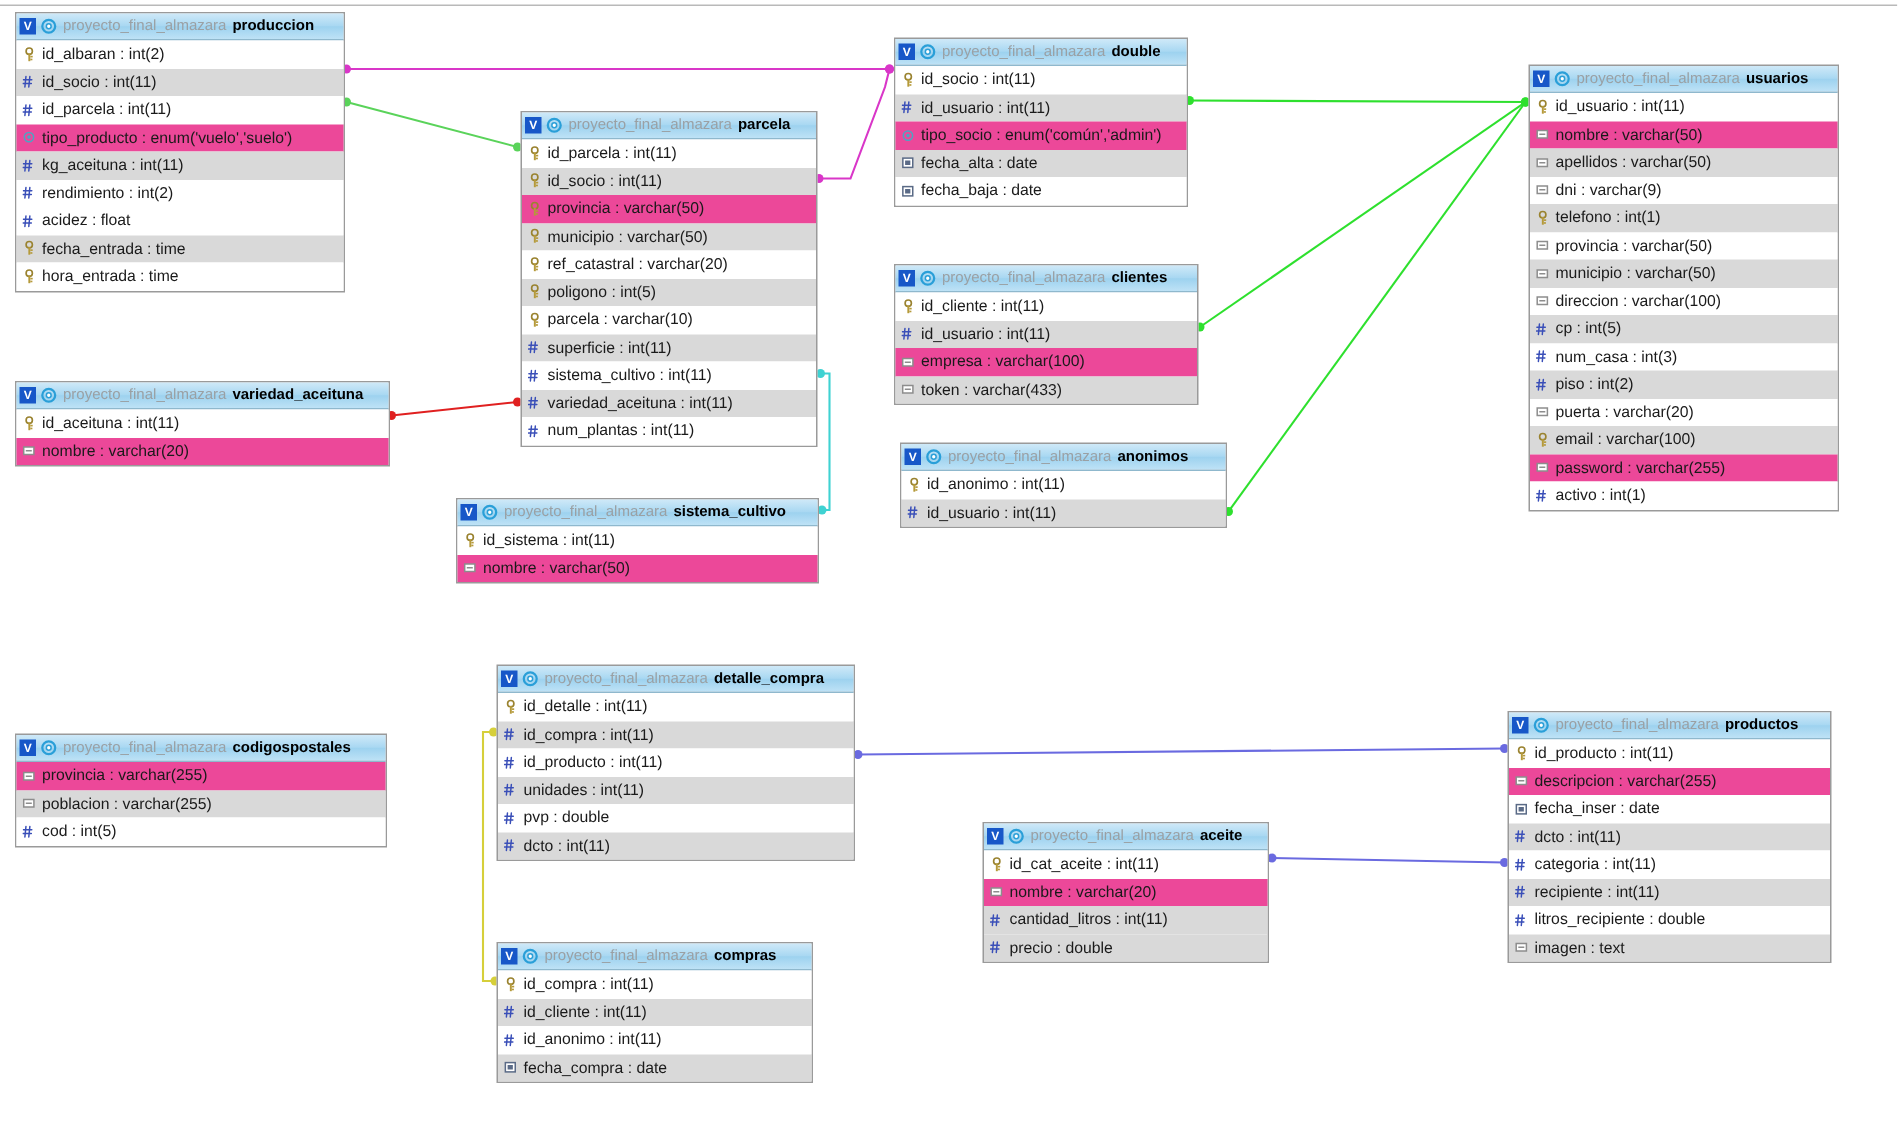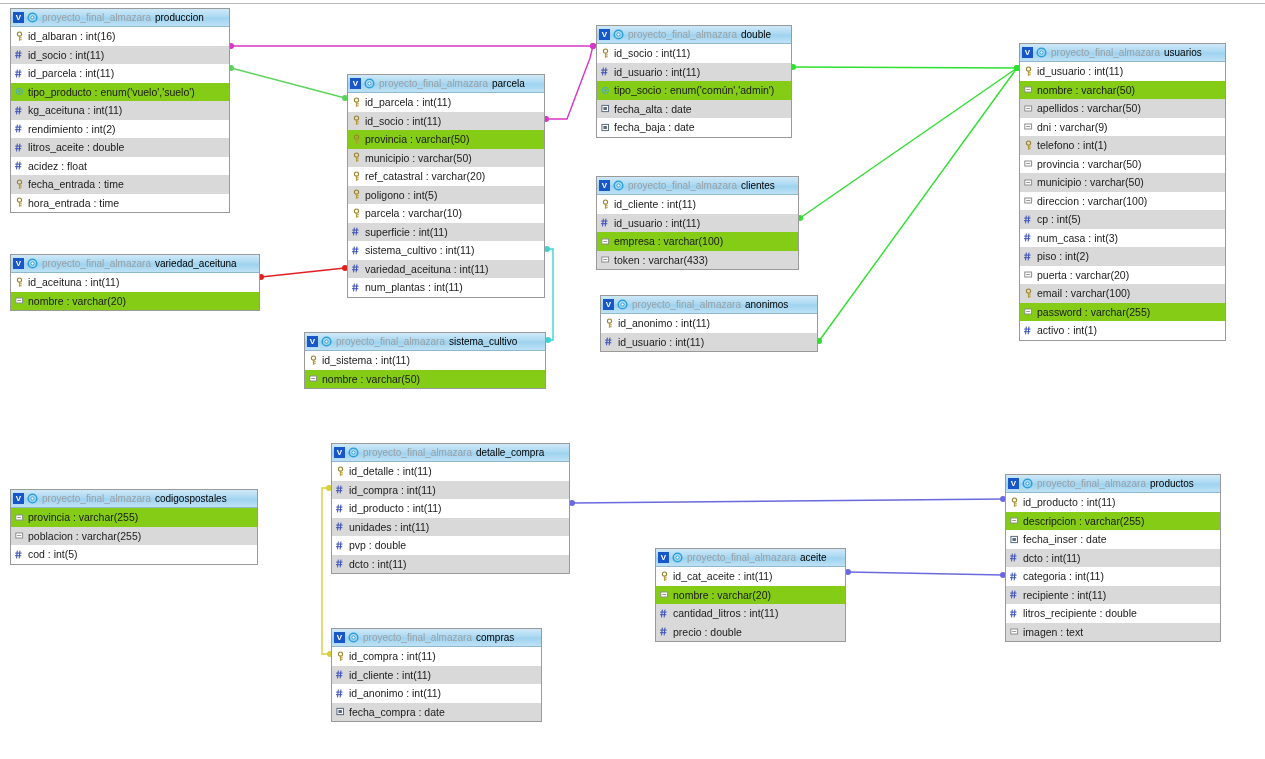--- a/index.html
+++ b/index.html
@@ -67,38 +67,38 @@
   }
   .schema{
     color:#9aa0a4;
     font-size:10px;
     margin-right:4px;
     text-align:right;
   }
   .tname{
     color:#000000;
     font-size:10px;
-    font-weight:normal;
+    font-weight:bold;
   }
 
   .rows{display:block;}
   .row{
     display:flex;
     align-items:center;
     height:18.5px;
     padding-left:4px;
     font-size:10.5px;
     color:#1a1a1a;
     white-space:nowrap;
     overflow:hidden;
     box-sizing:border-box;
   }
   .row.alt{background:#d9d9d9;}
   .row.plain{background:#ffffff;}
-  .row.hl{background:#84cc16;}
+  .row.hl{background:#ec4899;}
   .ico{
     width:9px;height:11px;
     margin-right:4px;
     flex:0 0 auto;
     display:block;
   }
   .fname{font-size:10.5px;}
 
   
 </style>
@@ -176,21 +176,21 @@
           <span class="tname">produccion</span>
         </div>
         <div class="rows">
           <div class="row plain">
             <svg viewBox="0 0 9 11" class="ico">
               <circle cx="4.5" cy="3.1" r="2.1" fill="none" stroke="#9a8330" stroke-width="1.1"></circle>
               <rect x="3.9" y="4.6" width="1.3" height="5.2" fill="#b59a3a"></rect>
               <rect x="5.2" y="6.2" width="1.6" height="1.1" fill="#b59a3a"></rect>
               <rect x="5.2" y="8.1" width="1.4" height="1.1" fill="#b59a3a"></rect>
             </svg>
-            <span class="fname">id_albaran : int(16)</span>
+            <span class="fname">id_albaran : int(2)</span>
           </div>
           <div class="row alt">
             <svg viewBox="0 0 9 11" class="ico">
               <path d="M2.3 2 L1.6 9 M4.9 2 L4.2 9 M0.6 4.1 H6.2 M0.3 6.7 H5.9" stroke="#3a4fb8" stroke-width="1" fill="none" stroke-linecap="round"></path>
             </svg>
             <span class="fname">id_socio : int(11)</span>
           </div>
           <div class="row plain">
             <svg viewBox="0 0 9 11" class="ico">
               <path d="M2.3 2 L1.6 9 M4.9 2 L4.2 9 M0.6 4.1 H6.2 M0.3 6.7 H5.9" stroke="#3a4fb8" stroke-width="1" fill="none" stroke-linecap="round"></path>
@@ -208,26 +208,20 @@
             <svg viewBox="0 0 9 11" class="ico">
               <path d="M2.3 2 L1.6 9 M4.9 2 L4.2 9 M0.6 4.1 H6.2 M0.3 6.7 H5.9" stroke="#3a4fb8" stroke-width="1" fill="none" stroke-linecap="round"></path>
             </svg>
             <span class="fname">kg_aceituna : int(11)</span>
           </div>
           <div class="row plain">
             <svg viewBox="0 0 9 11" class="ico">
               <path d="M2.3 2 L1.6 9 M4.9 2 L4.2 9 M0.6 4.1 H6.2 M0.3 6.7 H5.9" stroke="#3a4fb8" stroke-width="1" fill="none" stroke-linecap="round"></path>
             </svg>
             <span class="fname">rendimiento : int(2)</span>
-          </div>
-          <div class="row alt">
-            <svg viewBox="0 0 9 11" class="ico">
-              <path d="M2.3 2 L1.6 9 M4.9 2 L4.2 9 M0.6 4.1 H6.2 M0.3 6.7 H5.9" stroke="#3a4fb8" stroke-width="1" fill="none" stroke-linecap="round"></path>
-            </svg>
-            <span class="fname">litros_aceite : double</span>
           </div>
           <div class="row plain">
             <svg viewBox="0 0 9 11" class="ico">
               <path d="M2.3 2 L1.6 9 M4.9 2 L4.2 9 M0.6 4.1 H6.2 M0.3 6.7 H5.9" stroke="#3a4fb8" stroke-width="1" fill="none" stroke-linecap="round"></path>
             </svg>
             <span class="fname">acidez : float</span>
           </div>
           <div class="row alt">
             <svg viewBox="0 0 9 11" class="ico">
               <circle cx="4.5" cy="3.1" r="2.1" fill="none" stroke="#9a8330" stroke-width="1.1"></circle>

